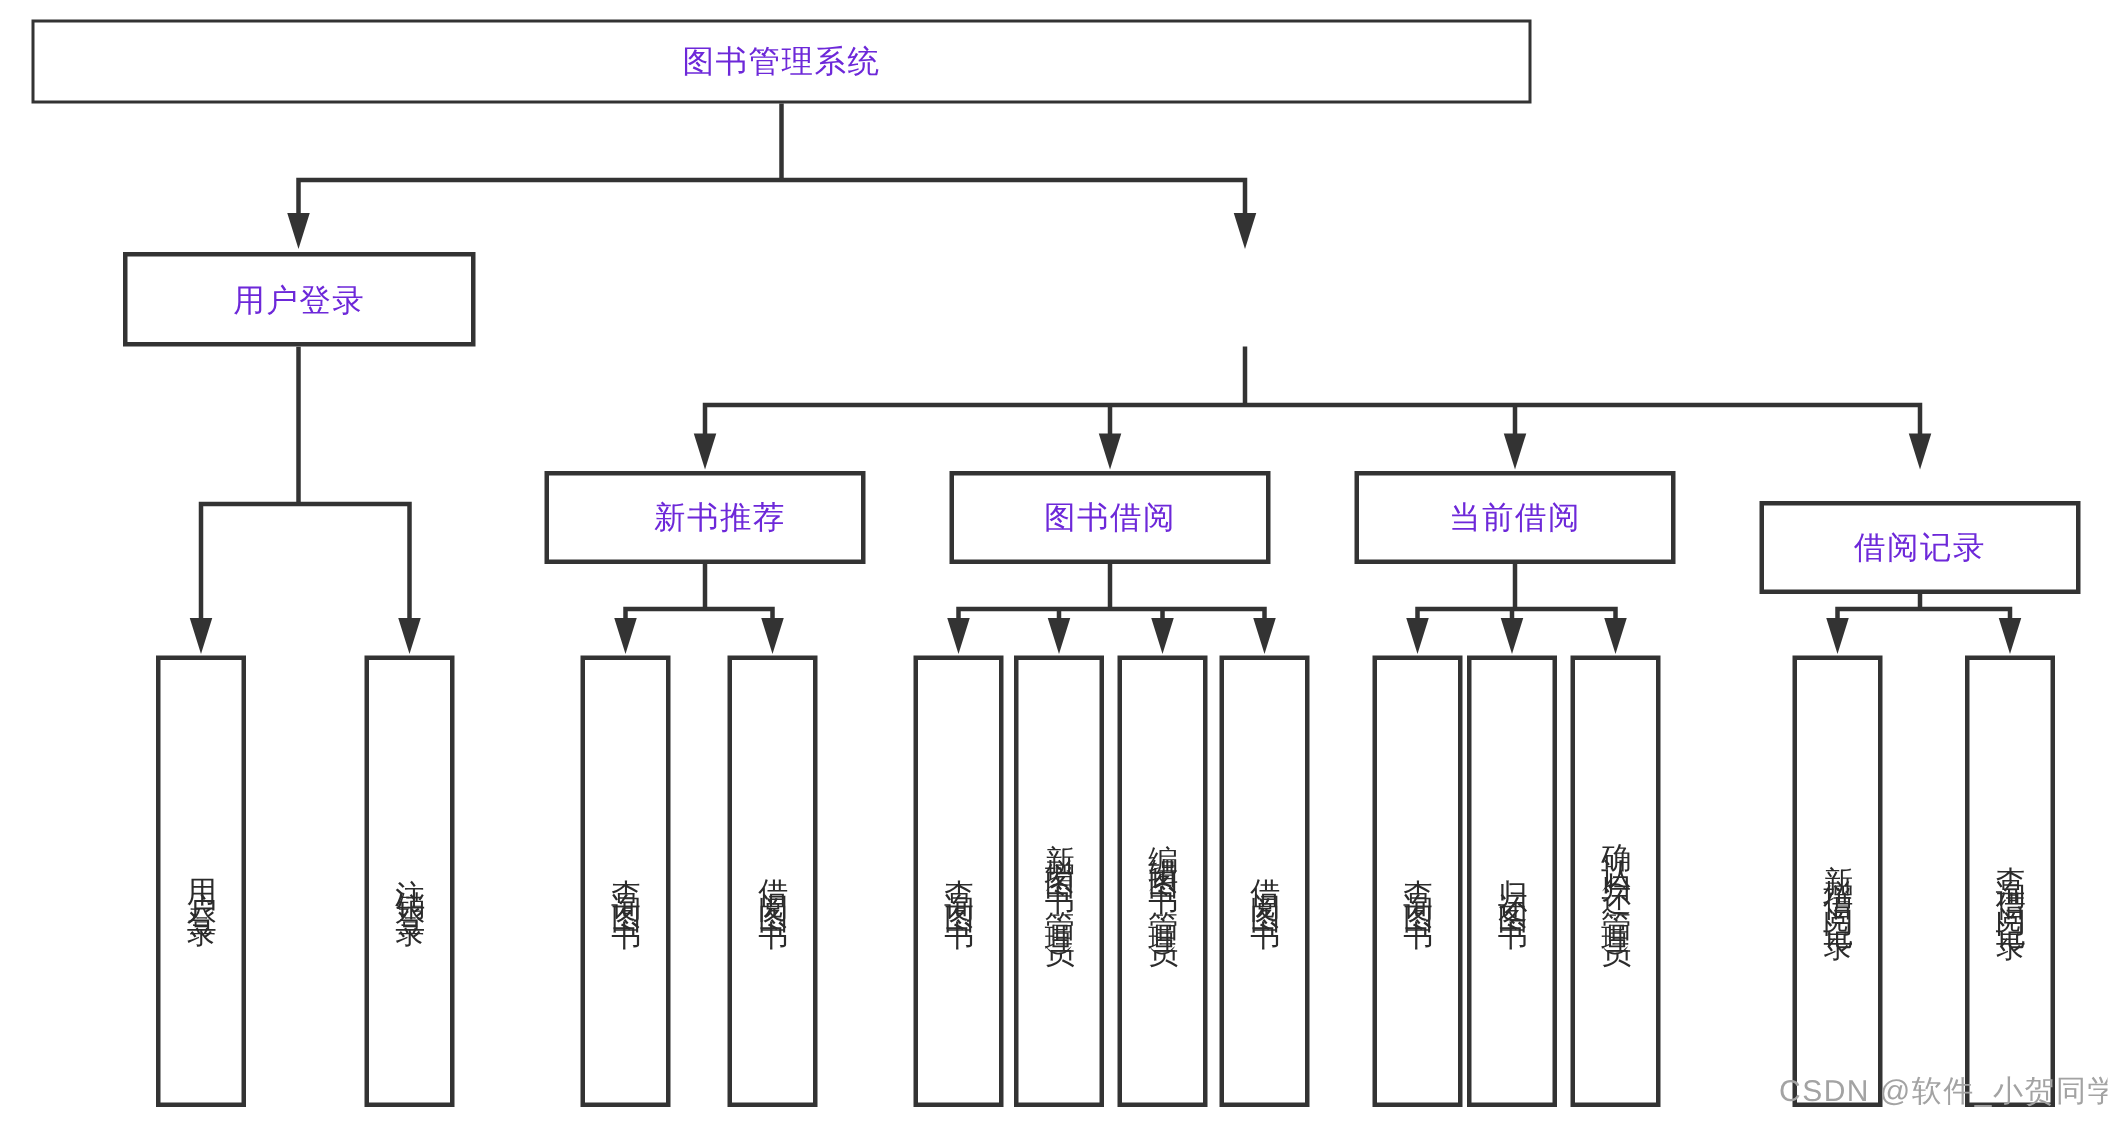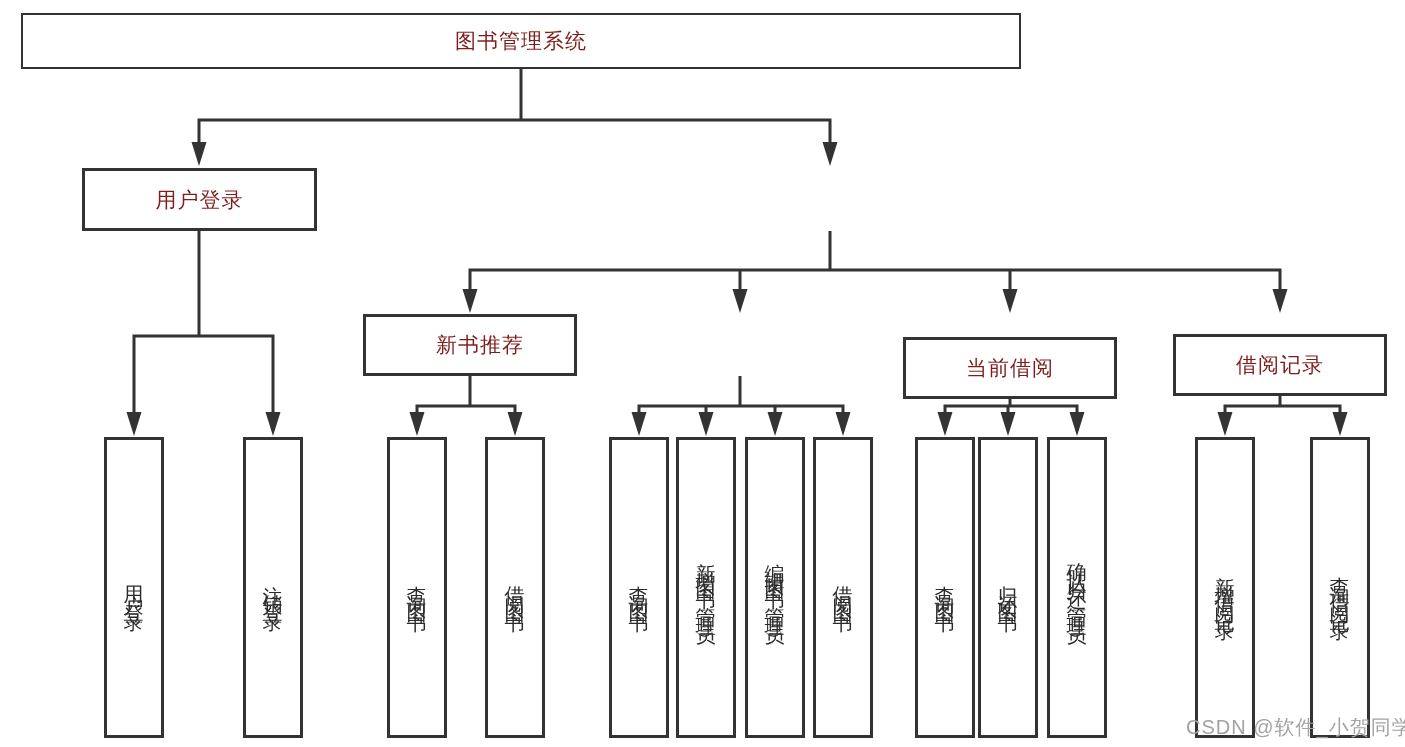--- a/index.html
+++ b/index.html
@@ -12,21 +12,21 @@
   svg.connectors{position:absolute;left:0;top:0;z-index:1;}
   .box{
     position:absolute;box-sizing:border-box;background:#ffffff;
     border:3px solid #333333;color:#262626;
     display:flex;align-items:center;justify-content:center;
     z-index:2;
   }
   .root-box{border-width:2px;}
   .h-label{
     font-size:21px;letter-spacing:1px;white-space:nowrap;
-    color:#7f1d1d;
+    color:#6d28d9;
   }
   .v-label{
     writing-mode:vertical-rl;text-orientation:mixed;
     font-size:20px;letter-spacing:9px;line-height:1;
     color:#2b2b2b;white-space:nowrap;
   }
   .watermark{
     position:absolute;left:1186px;top:714px;z-index:3;
     font-size:20px;color:#a3a3a3;letter-spacing:1px;white-space:nowrap;
   }
@@ -90,21 +90,24 @@
     <span class="h-label">图书管理系统</span>
   </div>
 
   <div class="box" style="left:82px;top:168px;width:235px;height:63px;">
     <span class="h-label">用户登录</span>
   </div>
 
   <div class="box" style="left:363px;top:314px;width:214px;height:62px;padding-left:20px;">
     <span class="h-label">新书推荐</span>
   </div>
-  <div class="box" style="left:903px;top:314px;width:214px;height:62px;margin-top:23px;">
+  <div class="box" style="left:633px;top:314px;width:214px;height:62px;">
+    <span class="h-label">图书借阅</span>
+  </div>
+  <div class="box" style="left:903px;top:314px;width:214px;height:62px;">
     <span class="h-label">当前借阅</span>
   </div>
   <div class="box" style="left:1173px;top:314px;width:214px;height:62px;margin-top:20px;">
     <span class="h-label">借阅记录</span>
   </div>
 
   <div class="box" style="left:104px;top:437px;width:60px;height:301px;">
     <span class="v-label">用户登录</span>
   </div>
   <div class="box" style="left:243px;top:437px;width:60px;height:301px;">

